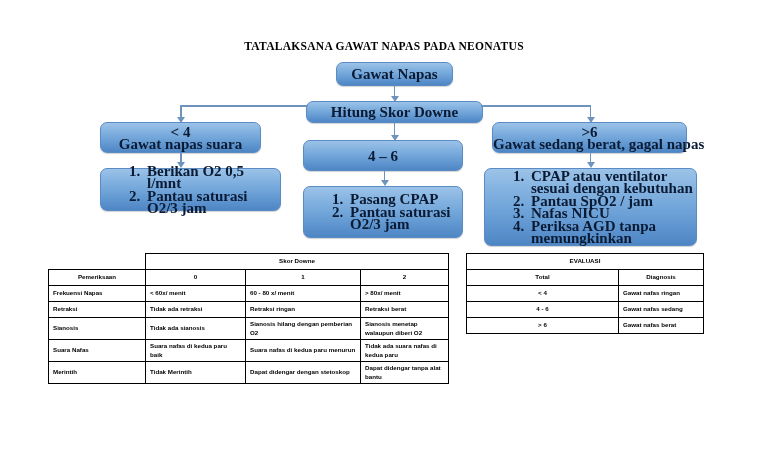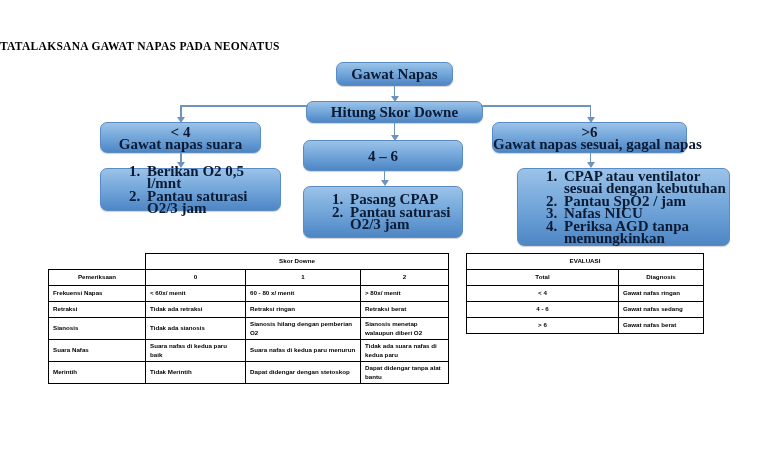--- a/index.html
+++ b/index.html
@@ -20,21 +20,21 @@
     left: 0; top: 0;
     width: 768px;
     height: 466px;
   }
 
   .title {
     position: absolute;
     left: 0;
     top: 40px;
     width: 768px;
-    text-align: left;
+    text-align: center;
     font-family: "Liberation Serif", "DejaVu Serif", serif;
     font-weight: bold;
     font-size: 11.5px;
     letter-spacing: 0.3px;
     color: #000000;
   }
 
   
   .fbox {
     position: absolute;
@@ -161,21 +161,21 @@
 
   <div class="fbox" id="box-sedang" style="left:303px; top:140px; width:160px; height:31px;">
     <span class="lines">
       <span class="l">4 – 6</span>
     </span>
   </div>
 
   <div class="fbox" id="box-berat" style="left:492px; top:122px; width:195px; height:31px;">
     <span class="lines">
       <span class="l">&gt;6</span>
-      <span class="l">Gawat napas sesuai, gagal napas</span>
+      <span class="l">Gawat sedang berat, gagal napas</span>
     </span>
   </div>
 
   <div class="conn conn-v" style="left:180px; top:153px; height:11px;"></div>
   <div class="arrow" style="left:177px; top:162px;"></div>
 
   <div class="conn conn-v" style="left:383.5px; top:171px; height:11px;"></div>
   <div class="arrow" style="left:380.5px; top:180px;"></div>
 
   <div class="conn conn-v" style="left:589.5px; top:153px; height:11px;"></div>
@@ -188,21 +188,21 @@
     </ol>
   </div>
 
   <div class="fbox listbox" id="box-action-sedang" style="left:303px; top:186px; width:160px; height:52px;">
     <ol>
       <li>Pasang CPAP</li>
       <li>Pantau saturasi O2/3 jam</li>
     </ol>
   </div>
 
-  <div class="fbox listbox" id="box-action-berat" style="left:484px; top:168px; width:213px; height:78px;margin-left:33px;">
+  <div class="fbox listbox" id="box-action-berat" style="left:484px; top:168px; width:213px; height:78px;">
     <ol>
       <li>CPAP  atau ventilator sesuai dengan kebutuhan</li>
       <li>Pantau SpO2 / jam</li>
       <li>Nafas NICU</li>
       <li>Periksa AGD tanpa memungkinkan</li>
     </ol>
   </div>
 
   <table class="tbl" id="downe-table">
     <colgroup>

